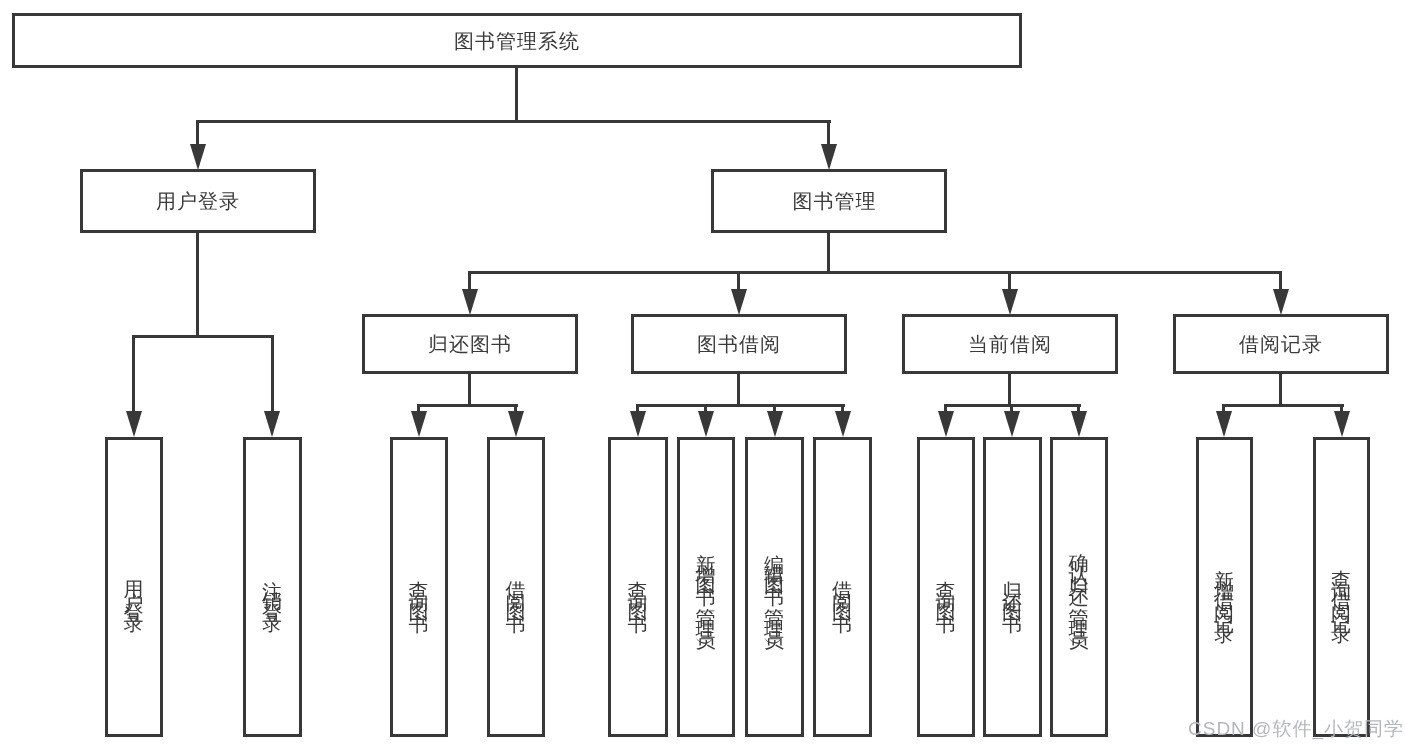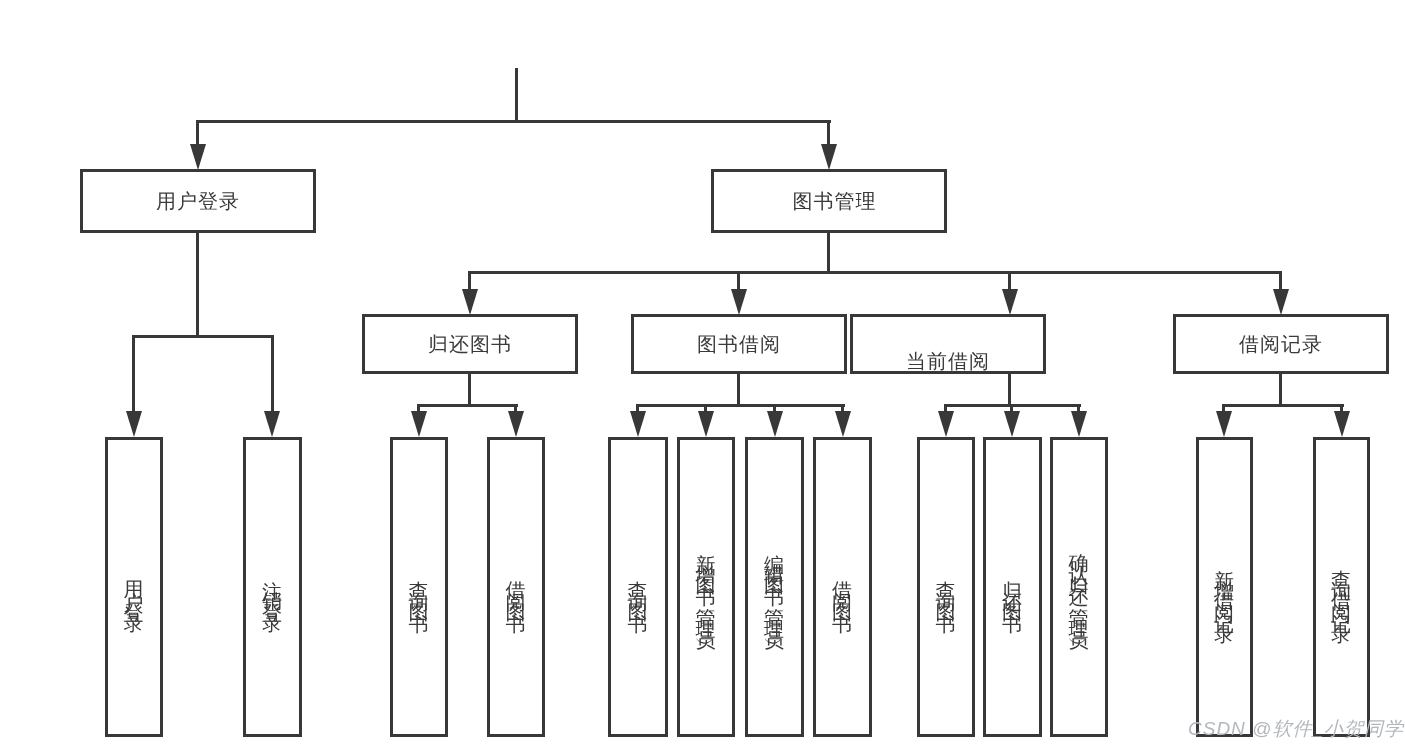--- a/index.html
+++ b/index.html
@@ -36,28 +36,30 @@
     border-left:8px solid transparent;
     border-right:8px solid transparent;
     border-top:26px solid #383838;
   }
   .watermark{
     position:absolute;
     font-size:19px;
     color:#b3b7bc;
     letter-spacing:1px;
     white-space:nowrap;
-    font-style:italic;
   }
 </style>
 </head>
 <body>
 
 <div id="canvas">
 
+  <div class="node" style="left:12px;top:13px;width:1010px;height:55px;">
+    <span>图书管理系统</span>
+  </div>
 
   <div class="vline" style="left:515px;top:68px;height:55px;"></div>
   <div class="hline" style="left:196px;top:120px;width:635px;"></div>
   <div class="vline" style="left:196px;top:120px;height:30px;"></div>
   <div class="arrow" style="left:190px;top:144px;"></div>
   <div class="vline" style="left:827px;top:120px;height:30px;"></div>
   <div class="arrow" style="left:821px;top:144px;"></div>
 
   <div class="node" style="left:80px;top:169px;width:236px;height:64px;">
     <span>用户登录</span>
@@ -83,21 +85,21 @@
   <div class="arrow" style="left:1002px;top:289px;"></div>
   <div class="vline" style="left:1279px;top:271px;height:25px;"></div>
   <div class="arrow" style="left:1273px;top:289px;"></div>
 
   <div class="node" style="left:362px;top:314px;width:216px;height:60px;">
     <span>归还图书</span>
   </div>
   <div class="node" style="left:631px;top:314px;width:216px;height:60px;">
     <span>图书借阅</span>
   </div>
-  <div class="node" style="left:850px;top:314px;width:196px;height:60px;align-items:flex-end;">
+  <div class="node" style="left:902px;top:314px;width:216px;height:60px;">
     <span>当前借阅</span>
   </div>
   <div class="node" style="left:1173px;top:314px;width:216px;height:60px;">
     <span>借阅记录</span>
   </div>
 
   <div class="vline" style="left:468px;top:374px;height:33px;"></div>
   <div class="hline" style="left:417px;top:404px;width:101px;"></div>
   <div class="vline" style="left:417px;top:404px;height:12px;"></div>
   <div class="arrow" style="left:411px;top:411px;"></div>

